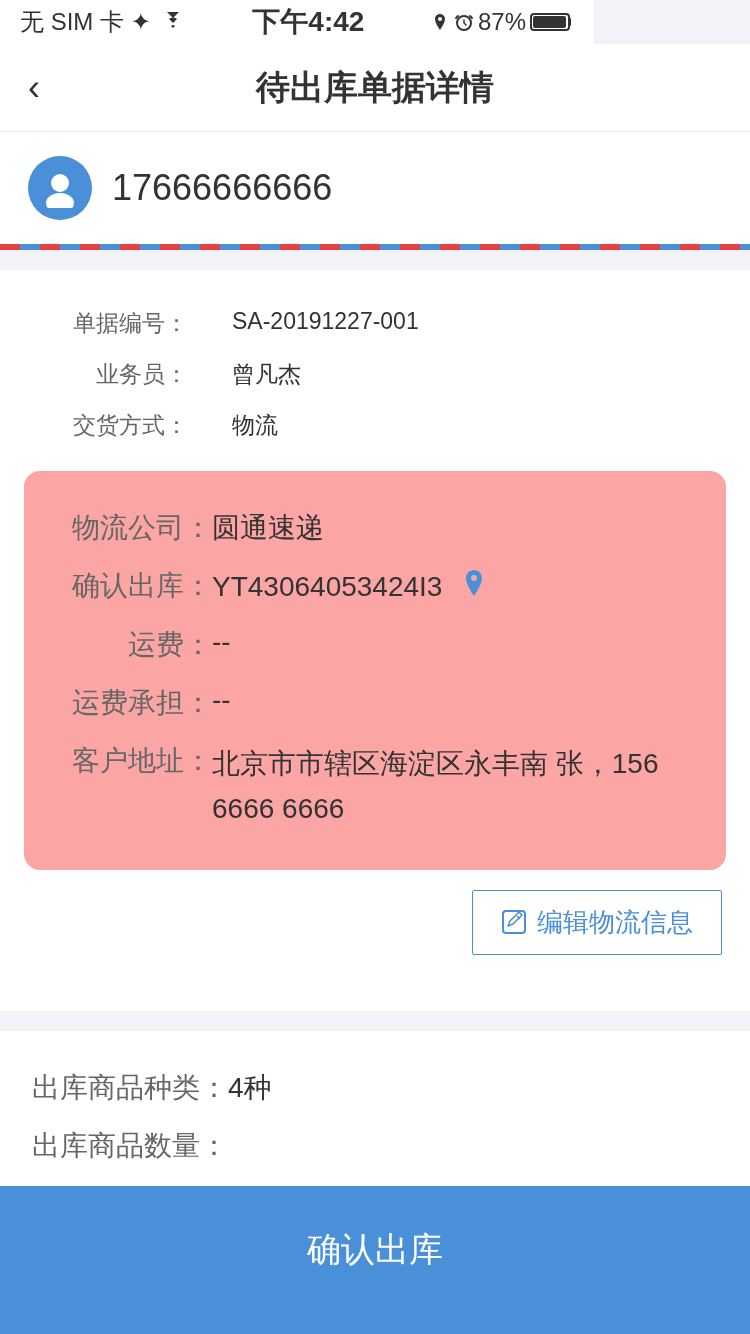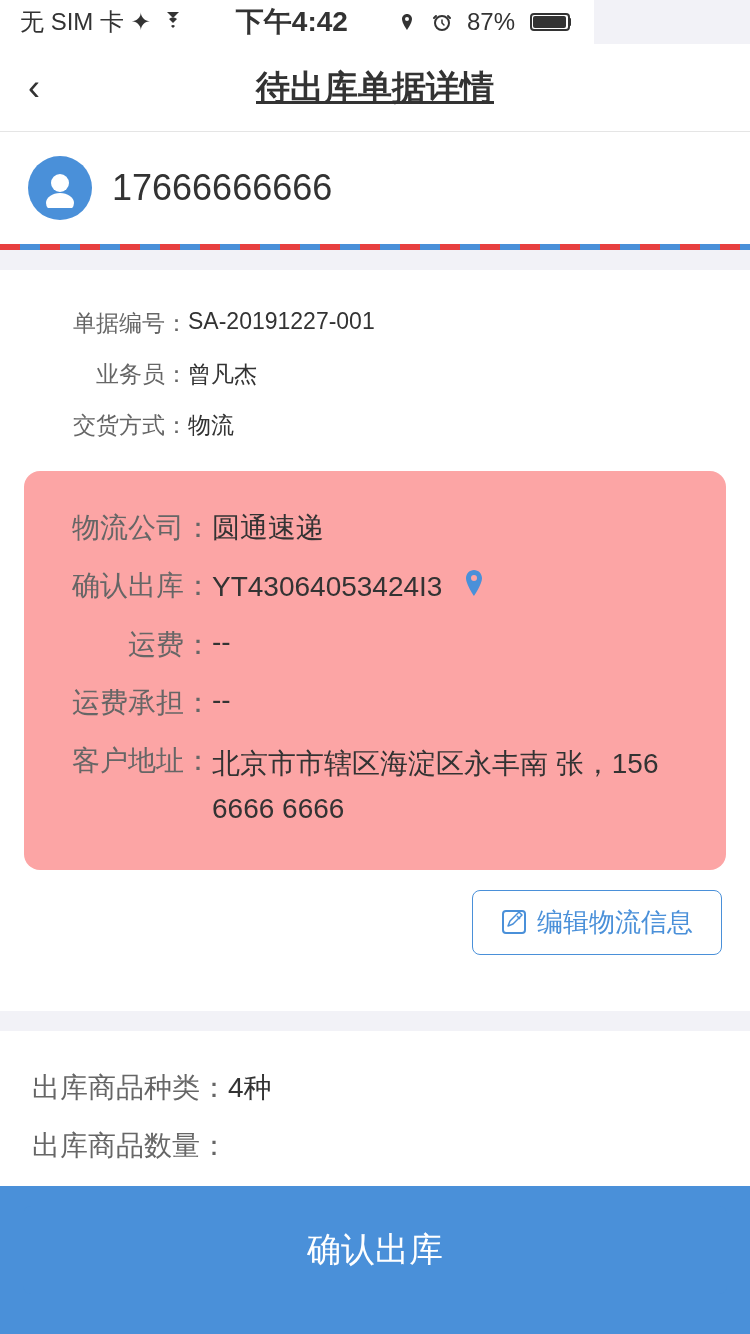--- a/index.html
+++ b/index.html
@@ -20,21 +20,21 @@
       background: #fff;
       display: flex;
       align-items: center;
       justify-content: space-between;
       padding: 0 20px;
       font-size: 26px;
       font-weight: 500;
     }
     .status-left { display: flex; align-items: center; gap: 8px; font-size: 24px; }
     .status-center { font-size: 28px; font-weight: 600; }
-    .status-right { display: flex; align-items: center; gap: 15px; font-size: 24px; }
+    .status-right { display: flex; align-items: center; gap: 4px; font-size: 24px; }
 
     
     .nav-bar {
       width: 750px;
       height: 88px;
       background: #fff;
       display: flex;
       align-items: center;
       justify-content: center;
       position: relative;
@@ -44,21 +44,20 @@
       position: absolute;
       left: 28px;
       font-size: 36px;
       color: #333;
       cursor: pointer;
     }
     .nav-title {
       font-size: 34px;
       font-weight: 600;
       color: #333;
-      text-decoration: underline;
     }
 
     
     .dashed-divider {
       width: 100%;
       height: 6px;
       background: repeating-linear-gradient(
         90deg,
         #e84040 0px, #e84040 20px,
         #4a90d9 20px, #4a90d9 40px
@@ -112,20 +111,21 @@
       min-width: 160px;
       text-align: right;
       flex-shrink: 0;
     }
     .info-value {
       color: #333;
       flex: 1;
       display: flex;
       align-items: center;
       gap: 16px;
+      margin-left: 44px;
     }
 
     
     .location-icon {
       color: #4a90d9;
       font-size: 30px;
       cursor: pointer;
     }
 
     
@@ -163,21 +163,21 @@
     .edit-logistics-btn {
       display: flex;
       align-items: center;
       justify-content: flex-end;
       padding: 0 28px 28px;
     }
     .btn-outline {
       border: 1.5px solid #4a90d9;
       color: #4a90d9;
       background: #fff;
-      border-radius: 8px;
+      border-radius: 2px;
       padding: 14px 28px;
       font-size: 26px;
       display: flex;
       align-items: center;
       gap: 10px;
       cursor: pointer;
     }
 
     
     .goods-section {

